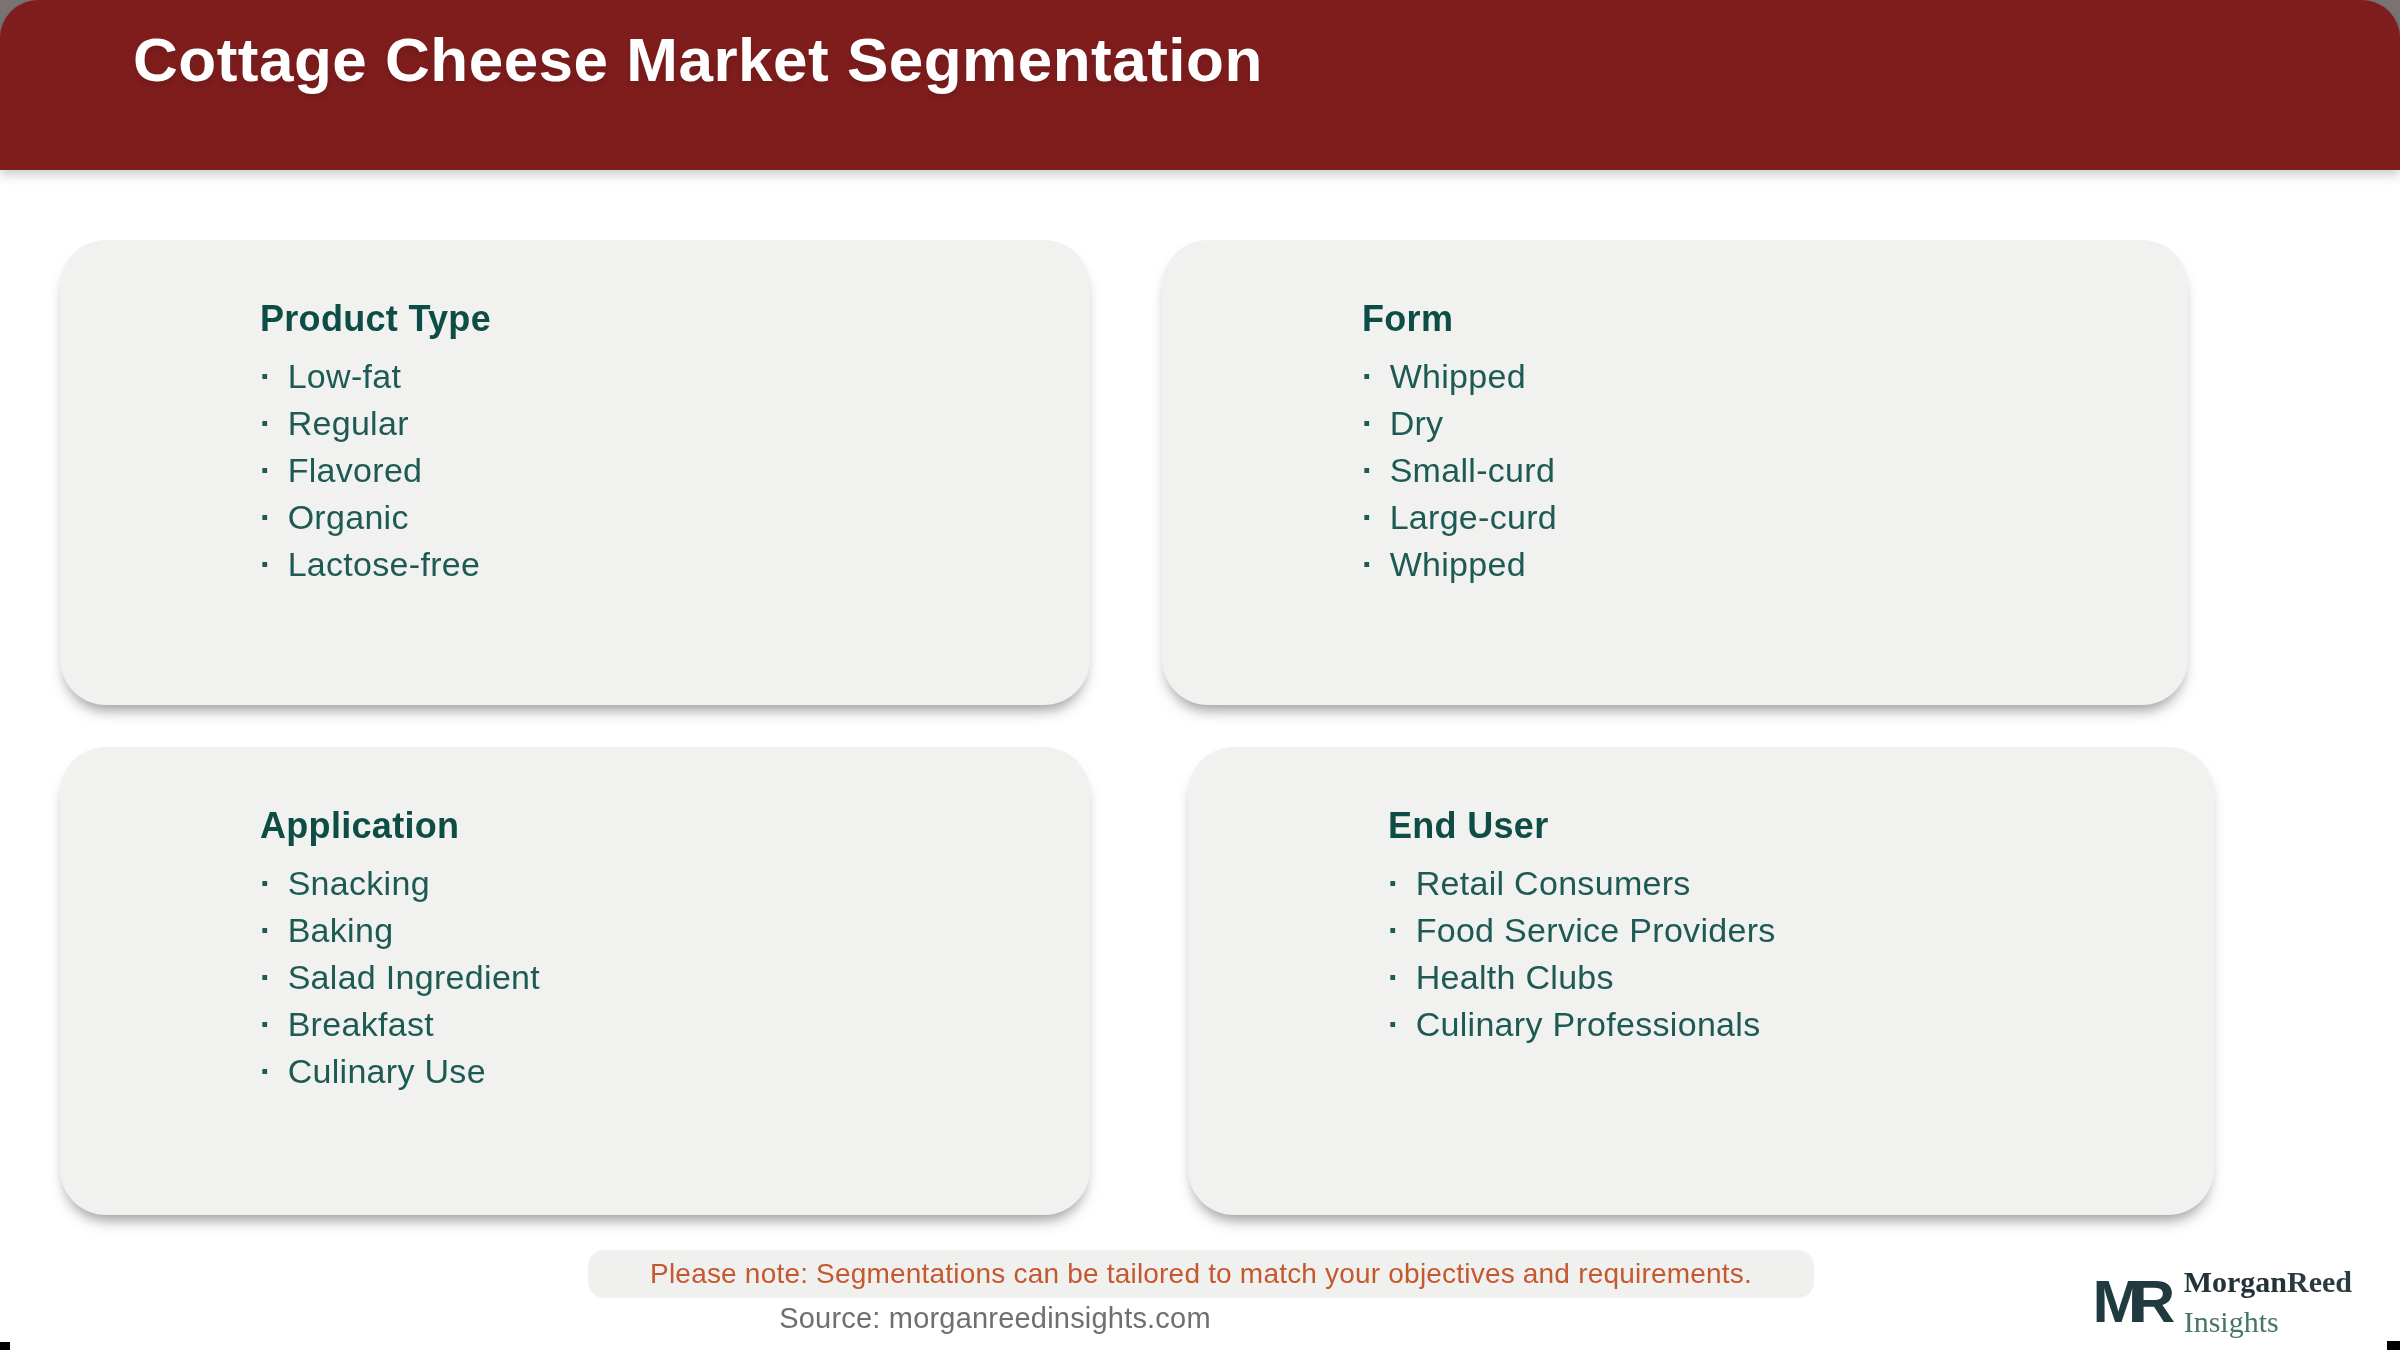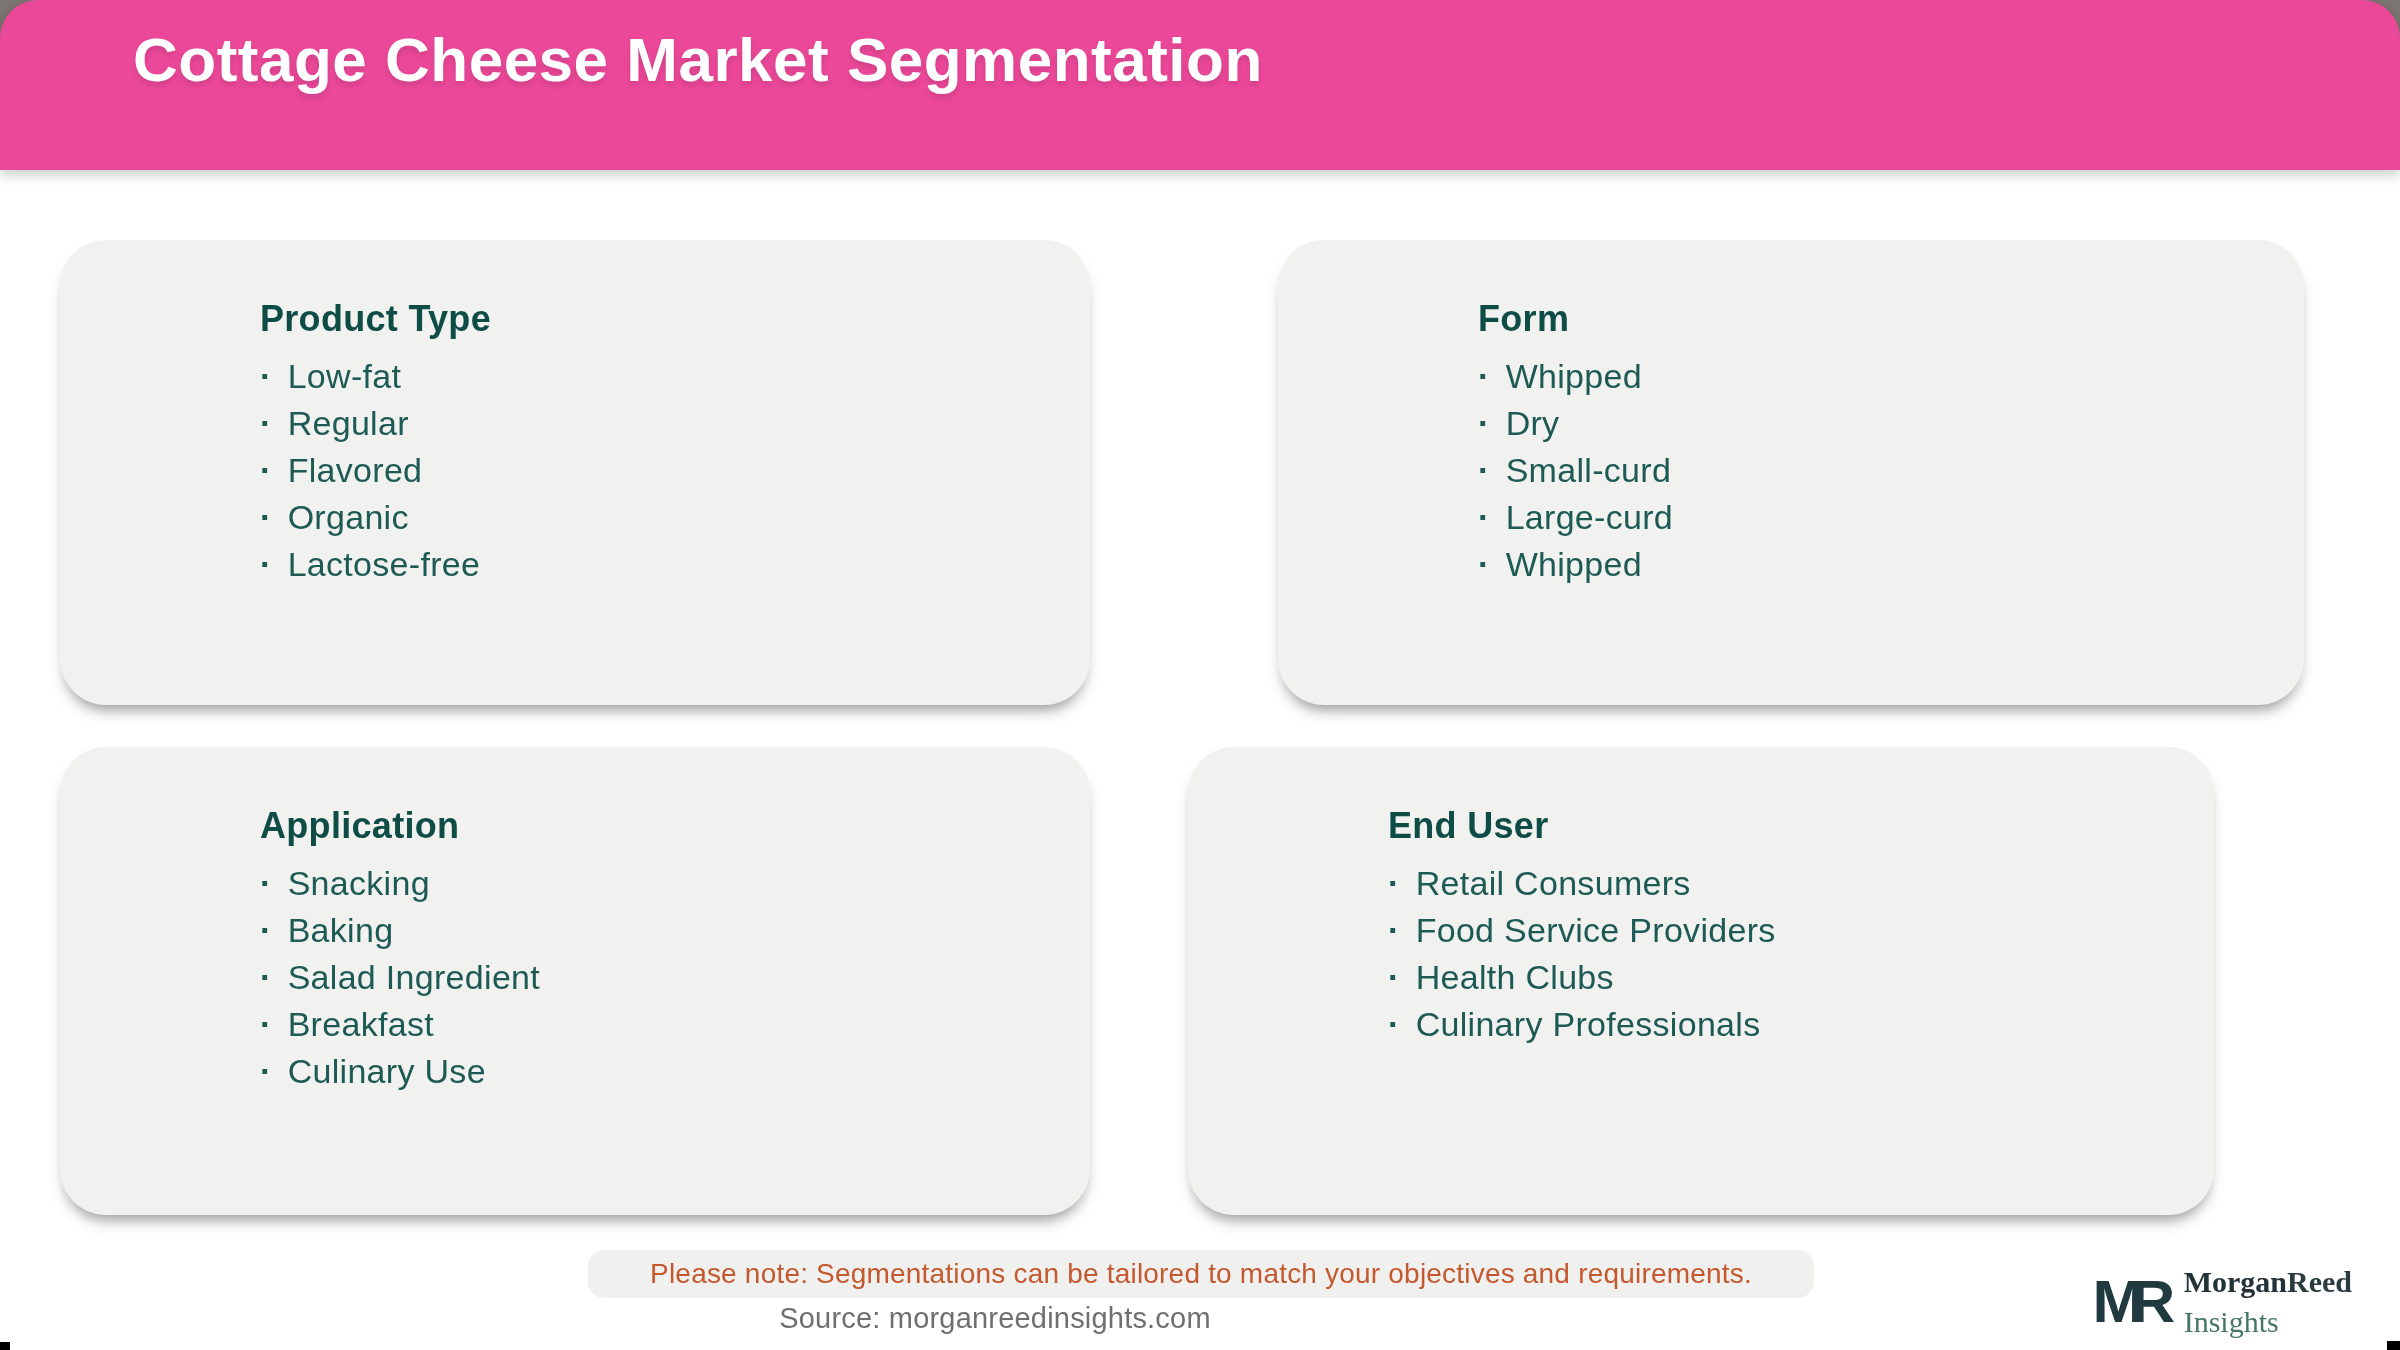--- a/index.html
+++ b/index.html
@@ -11,21 +11,21 @@
     font-family:"Liberation Sans", sans-serif;
   }
   
   .corner-backdrop{position:absolute;top:0;width:90px;height:90px;background:#7a7473;z-index:0;}
   .corner-backdrop.left{left:0;}
   .corner-backdrop.right{right:0;}
 
   
   .header{
     position:absolute;top:0;left:0;width:2400px;height:170px;
-    background:#ec4899;
+    background:#7f1d1d;
     border-radius:38px 38px 0 0;
     box-shadow:0 5px 12px rgba(0,0,0,0.20);
     z-index:2;
   }
   .header-title{
     position:absolute;left:133px;top:24px;
     font-size:62px;font-weight:bold;color:#ffffff;
     letter-spacing:0.5px;
     text-shadow:0 4px 6px rgba(0,0,0,0.12);
     white-space:nowrap;
@@ -35,21 +35,21 @@
   .card{
     position:absolute;
     background:#f1f1f0;
     border-radius:46px;
     box-shadow:0 10px 14px -5px rgba(70,70,70,0.55);
     z-index:1;
     box-sizing:border-box;
     padding:58px 40px 0 200px;
   }
   .card.c1{left:60px;  top:240px; width:1030px; height:465px;}
-  .card.c2{left:1278px;top:240px; width:1026px; height:465px;}
+  .card.c2{left:1162px;top:240px; width:1026px; height:465px;}
   .card.c3{left:60px;  top:747px; width:1030px; height:468px;}
   .card.c4{left:1188px;top:747px; width:1026px; height:468px;}
 
   .card-title{
     font-size:36px;font-weight:bold;color:#0e4c46;
     line-height:1.15;letter-spacing:0.3px;
     margin:0 0 14px 0;
   }
   .card-list{list-style:none;margin:0;padding:0;}
   .card-list li{

